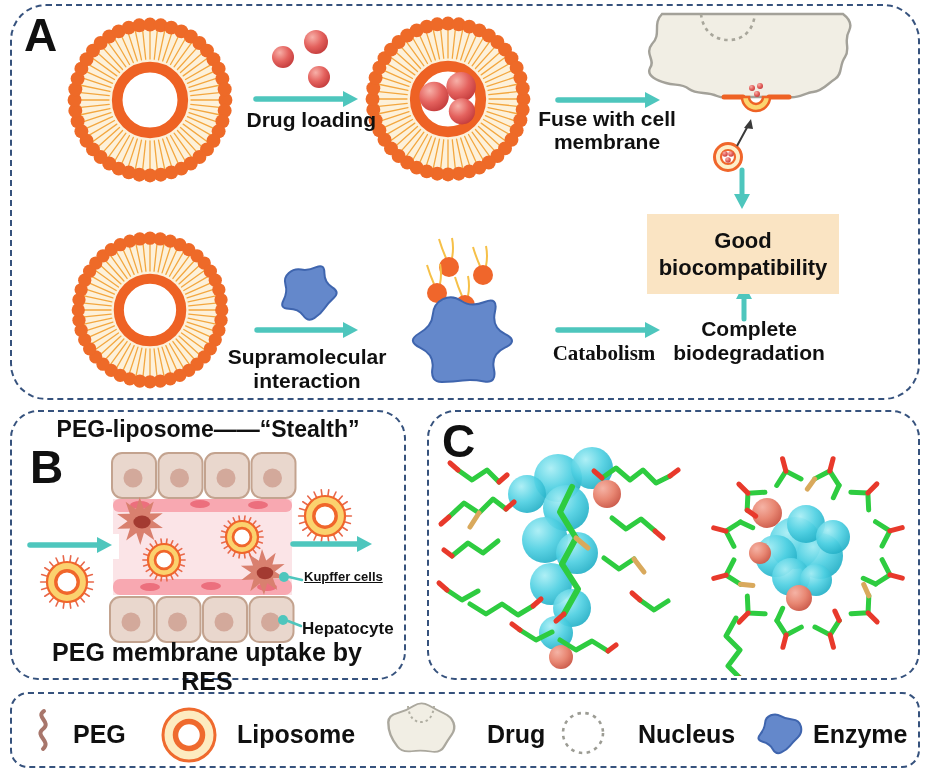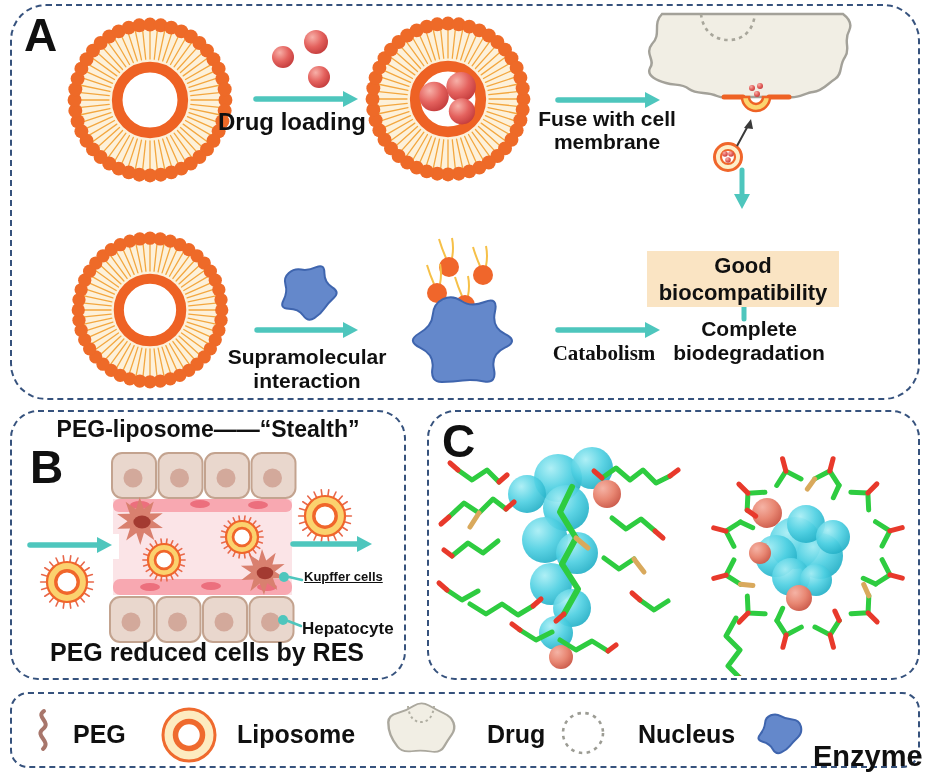--- a/index.html
+++ b/index.html
@@ -723,37 +723,37 @@
       </g>
       <g>
         <path d="M453.5,720.3 Q455.7,729.0 451.7,736.7 Q447.7,744.4 444.0,753.5 Q440.4,762.6 430.7,760.3 Q421.0,758.0 411.6,759.9 Q402.1,761.7 397.5,753.5 Q392.8,745.3 390.5,737.1 Q388.3,729.0 388.3,719.6 Q388.4,710.2 397.4,707.0 Q406.5,703.8 413.7,697.0 Q421.0,690.1 428.7,696.3 Q436.3,702.5 443.8,707.0 Q451.3,711.5 453.5,720.3 Z" transform="matrix(1,0,0,0.72,0,204.1)" fill="#F1EEE4" stroke="#ABA89E" stroke-width="2.4"></path>
         <path d="M 408,706 C 409,717 414,722 421,722 C 428,722 433,717 434,706" fill="none" stroke="#B0AEA2" stroke-width="2" stroke-dasharray="2.5,3"></path>
       </g>
       <circle cx="583" cy="733" r="20" fill="none" stroke="#9C9C94" stroke-width="2.6" stroke-dasharray="3.5,4.5"></circle>
       <path d="M800.9,726.5 Q802.5,733.0 797.7,737.5 Q793.0,742.0 789.9,745.9 Q786.7,749.9 781.3,752.4 Q775.9,754.9 772.8,749.3 Q769.8,743.7 762.7,741.8 Q755.7,739.8 760.2,734.3 Q764.7,728.8 765.1,723.0 Q765.4,717.3 770.8,715.2 Q776.2,713.2 780.8,716.1 Q785.4,719.0 792.3,719.5 Q799.3,720.0 800.9,726.5 Z" fill="#6488CB" stroke="#3F65AE" stroke-width="2"></path>
     </svg>
 
   <div class="lbl big" style="left:24px;top:12px;">A</div>
-  <div class="lbl" style="left:218px;top:108px;width:150px;text-align:left;font-size:24px;">Drug loading</div>
+  <div class="lbl" style="left:226px;top:108px;width:150px;text-align:right;font-size:21px;">Drug loading</div>
   <div class="lbl ml" style="left:217px;top:345px;width:180px;font-size:21px;line-height:24px;">Supramolecular
 interaction</div>
   <div class="lbl ml" style="left:522px;top:107px;width:170px;font-size:21px;line-height:23px;">Fuse with cell
 membrane</div>
   <div class="lbl" style="left:529px;top:341px;width:150px;text-align:center;font-size:21px;font-family:Liberation Serif, serif;">Catabolism</div>
   <div class="lbl ml" style="left:659px;top:317px;width:180px;font-size:21px;line-height:24px;">Complete
 biodegradation</div>
-  <div class="gbox" style="left:647px;top:214px;width:192px;height:56px;margin-top:37px;">Good
+  <div class="gbox" style="left:647px;top:214px;width:192px;height:80px;">Good
 biocompatibility</div>
 
   <div class="lbl big" style="left:30px;top:444px;">B</div>
   <div class="lbl" style="left:43px;top:416px;width:330px;text-align:center;font-size:23px;">PEG-liposome——“Stealth”</div>
   <div class="lbl" style="left:304px;top:569px;font-size:13px;text-decoration:underline;">Kupffer cells</div>
   <div class="lbl" style="left:302px;top:619px;font-size:17px;">Hepatocyte</div>
-  <div class="lbl" style="left:32px;top:638px;width:350px;text-align:center;font-size:25px;">PEG reduced cells by RES</div>
+  <div class="lbl" style="left:32px;top:638px;width:350px;text-align:center;font-size:25px;">PEG membrane uptake by RES</div>
 
   <div class="lbl big" style="left:442px;top:418px;">C</div>
 
   <div class="lbl" style="left:73px;top:720px;font-size:25px;">PEG</div>
   <div class="lbl" style="left:237px;top:720px;font-size:25px;">Liposome</div>
   <div class="lbl" style="left:487px;top:720px;font-size:25px;">Drug</div>
   <div class="lbl" style="left:638px;top:720px;font-size:25px;">Nucleus</div>
-  <div class="lbl" style="left:813px;top:720px;font-size:29px;margin-top:20px;">Enzyme</div>
+  <div class="lbl" style="left:813px;top:720px;font-size:25px;">Enzyme</div>
 </div>
 
 </body></html>

